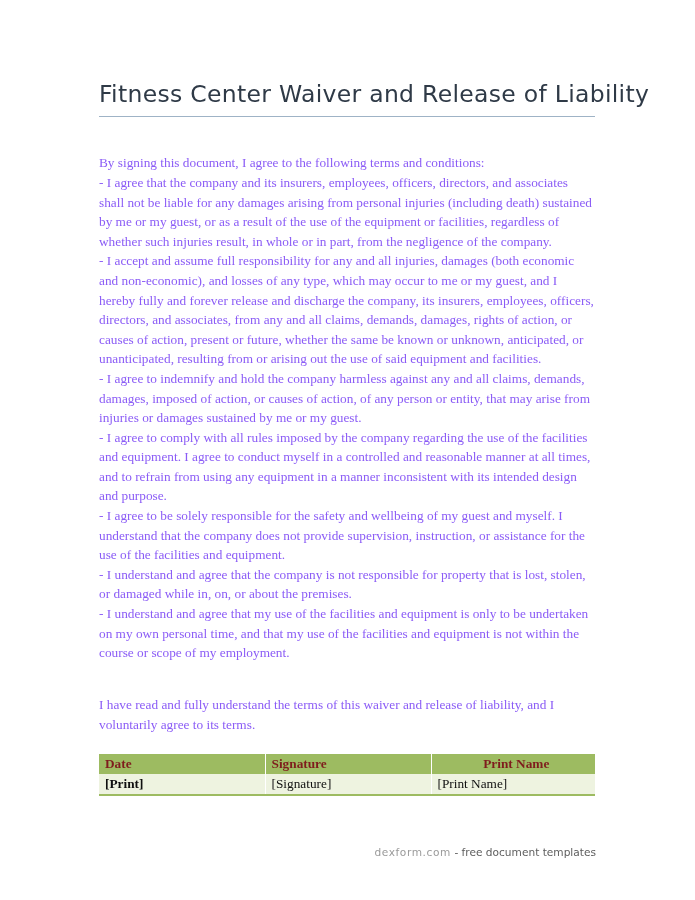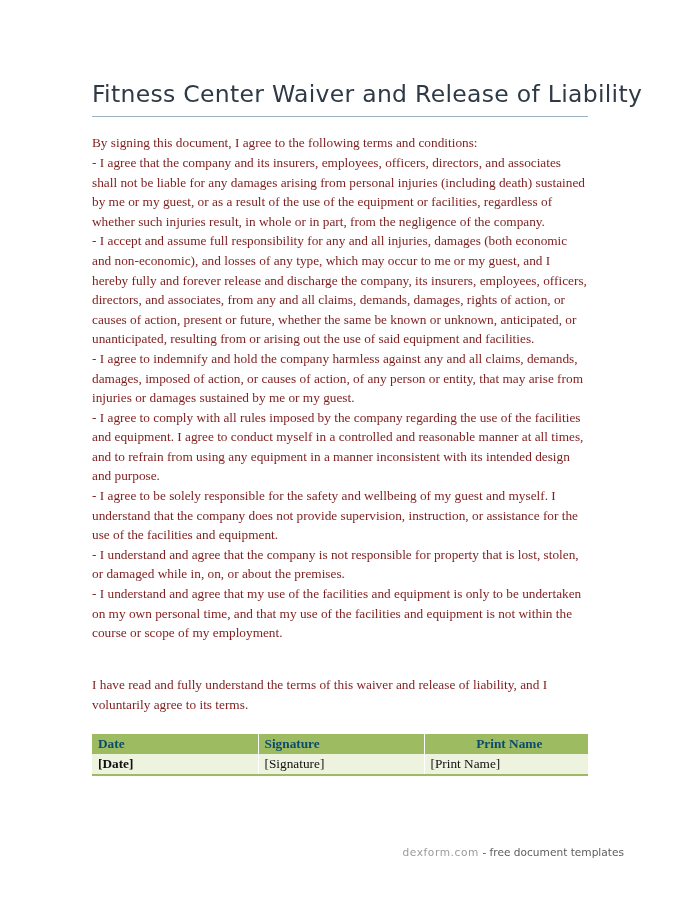--- a/index.html
+++ b/index.html
@@ -19,21 +19,21 @@
   .page {
     position: relative;
     width: 695px;
     height: 900px;
     background: #ffffff;
     box-sizing: border-box;
   }
 
   .content {
     position: absolute;
-    left: 92px;
+    left: 99px;
     top: 0;
     width: 496px;
   }
 
   
   .doc-title {
     font-family: "DejaVu Sans", "Liberation Sans", sans-serif;
     font-size: 23.5px;
     font-weight: 400;
     color: #2f3a47;
@@ -45,22 +45,22 @@
   }
   .title-rule {
     margin-top: 7px;
     height: 1px;
     width: 496px;
     background: #9fb3c6;
   }
 
   
   .body-block {
-    margin-top: 16px;
-    color: #7f1d1d;
+    margin-top: 36px;
+    color: #8b5cf6;
     font-size: 13.3px;
     line-height: 19.6px;
     text-align: left;
   }
   .body-block p {
     margin: 0;
   }
   .spacer-line {
     height: 19.6px;
   }
@@ -77,21 +77,21 @@
     width: 496px;
     table-layout: fixed;
     font-size: 13.3px;
   }
   table.sig-table col.c1 { width: 166px; }
   table.sig-table col.c2 { width: 166px; }
   table.sig-table col.c3 { width: 164px; }
 
   table.sig-table thead th {
     background: #9dbb61;
-    color: #0c4a6e;
+    color: #7f1d1d;
     font-weight: bold;
     text-align: left;
     padding: 2px 0 3px 6px;
     border-right: 1px solid #ffffff;
     line-height: 15px;
     font-family: "Liberation Serif", "DejaVu Serif", serif;
   }
   table.sig-table thead th:last-child {
     border-right: none;
     text-align: center;
@@ -113,21 +113,21 @@
     font-weight: bold;
   }
 
   
   .footer {
     position: absolute;
     left: 0;
     top: 846px;
     width: 695px;
     text-align: right;
-    padding-right: 71px;
+    padding-right: 99px;
     box-sizing: border-box;
     font-family: "DejaVu Sans", "Liberation Sans", sans-serif;
     font-size: 10.6px;
     color: #6f6f6f;
   }
   .footer .brand {
     color: #9a9a9a;
     letter-spacing: 0.6px;
   }
   .footer .tagline {
@@ -169,21 +169,21 @@
         </colgroup>
         <thead>
           <tr>
             <th>Date</th>
             <th>Signature</th>
             <th>Print Name</th>
           </tr>
         </thead>
         <tbody>
           <tr>
-            <td class="bold-cell">[Date]</td>
+            <td class="bold-cell">[Print]</td>
             <td>[Signature]</td>
             <td>[Print Name]</td>
           </tr>
         </tbody>
       </table>
     </div>
 
   </div>
 
   <div class="footer">

